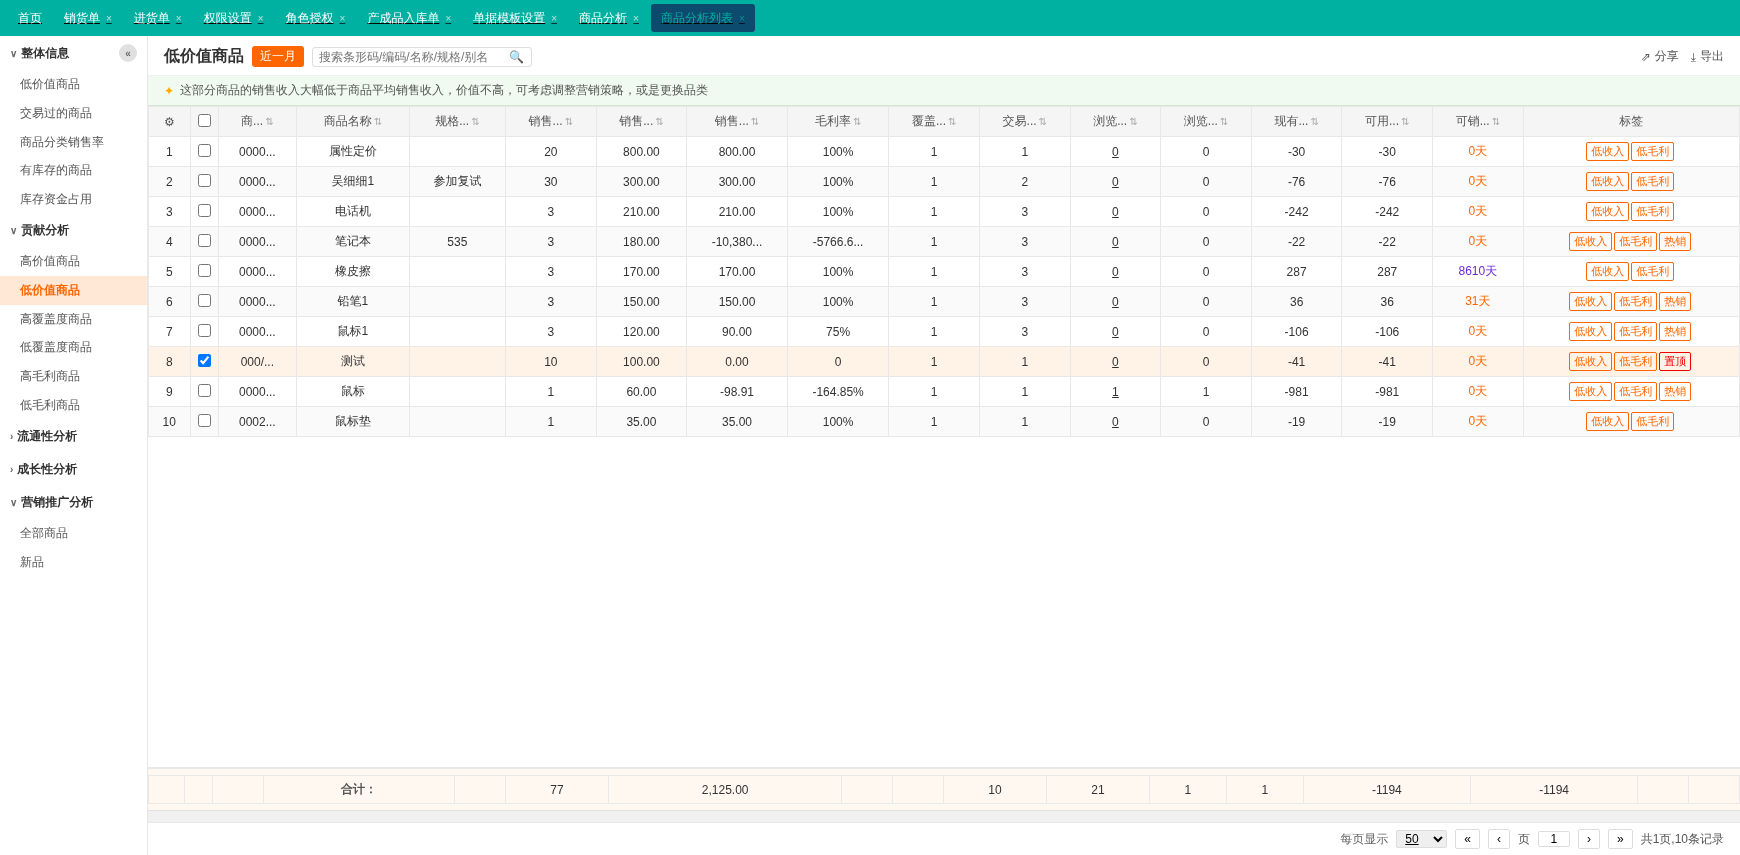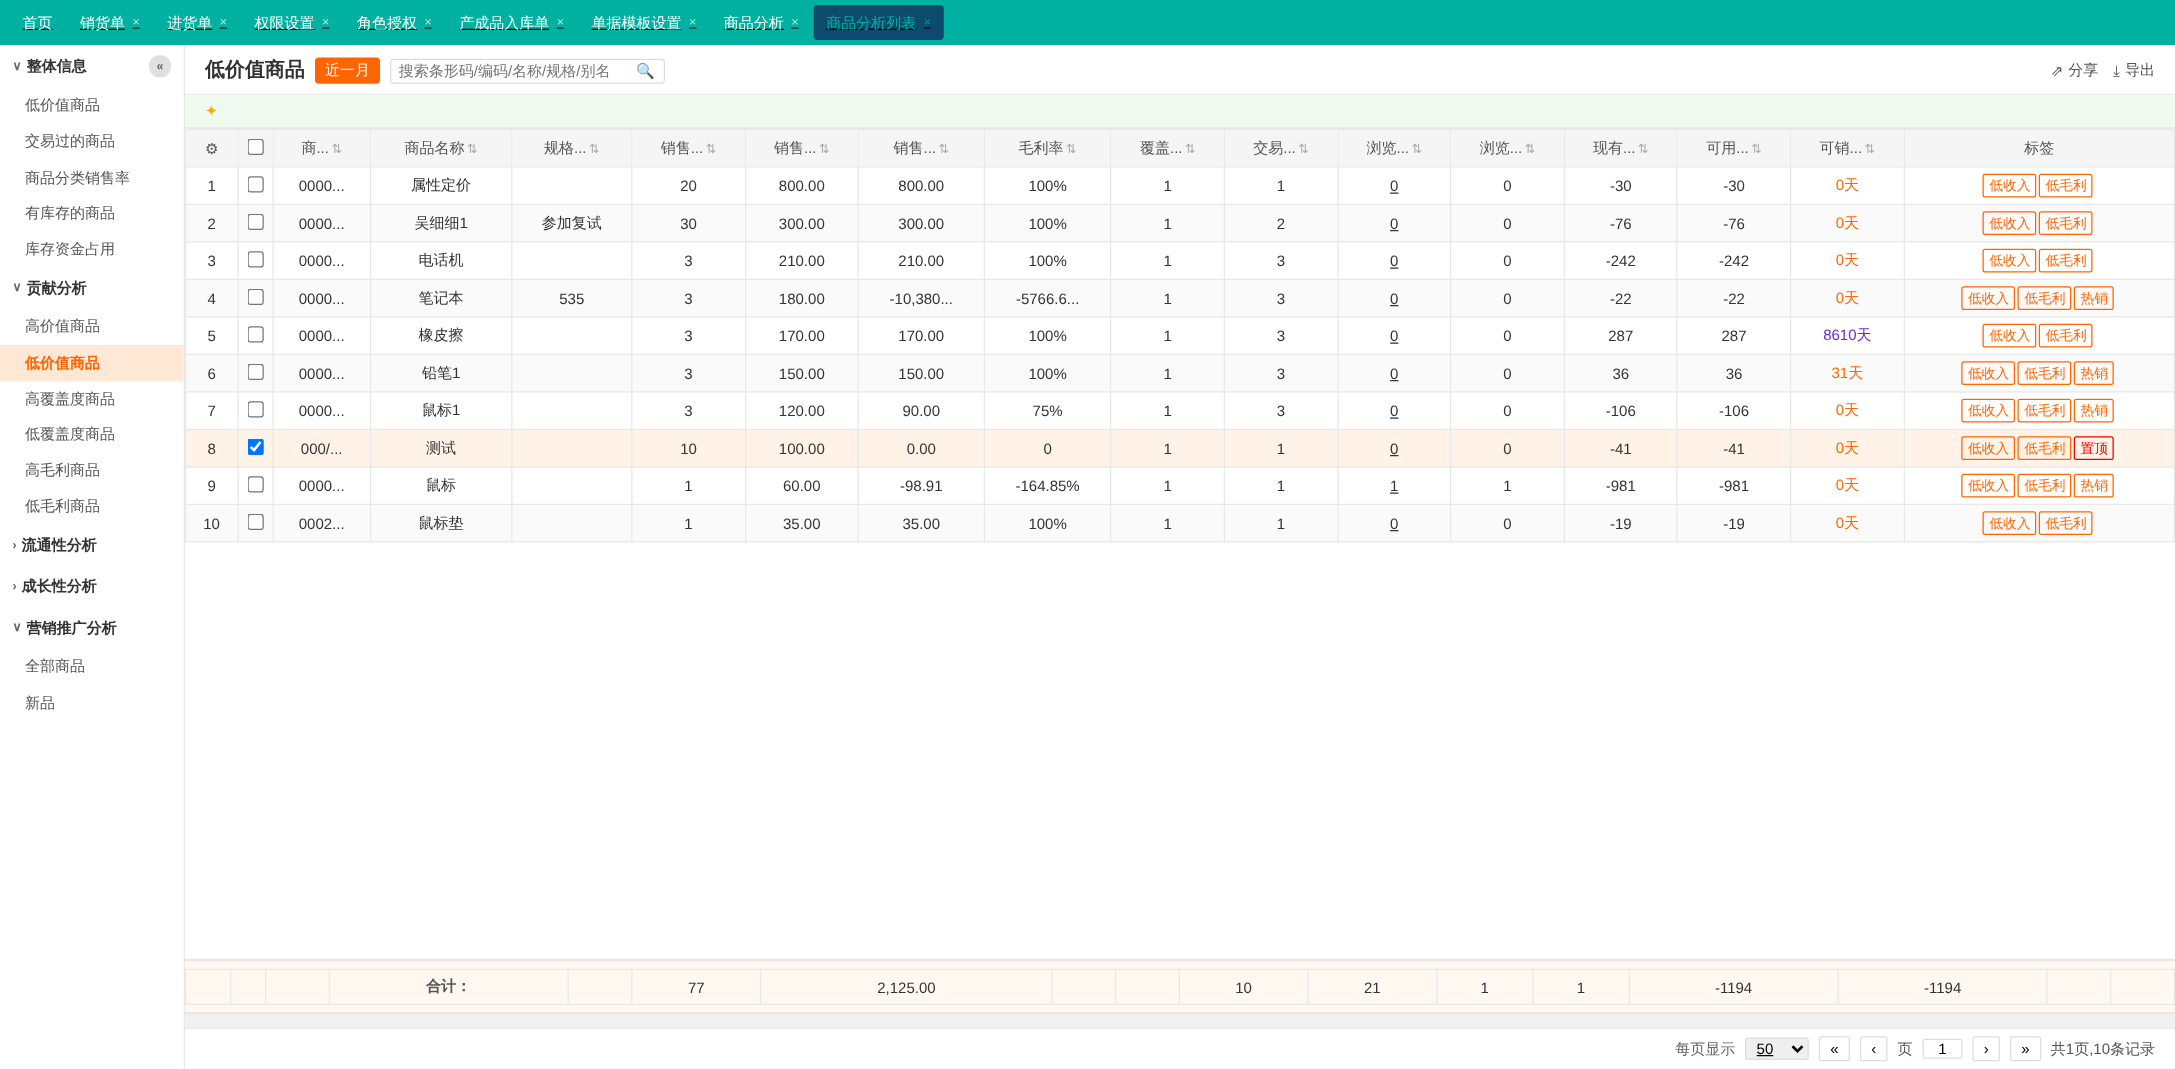--- a/index.html
+++ b/index.html
@@ -347,20 +347,21 @@
           </div>
           <div class="header-btn">
             <span>⤓</span>
             <span>导出</span>
           </div>
         </div>
       </div>
 
       <div class="info-bar">
         <span class="tip-icon">✦</span>
+        <span>这部分商品的销售收入大幅低于商品平均销售收入，价值不高，可考虑调整营销策略，或是更换品类</span>
       </div>
 
       <div class="table-container">
         <table>
           <thead>
             <tr>
               <th>⚙</th>
               <th class="checkbox-cell"><input type="checkbox" style=""></th>
               <th>商...<span class="sort-icon">⇅</span></th>
               <th>商品名称<span class="sort-icon">⇅</span></th>

